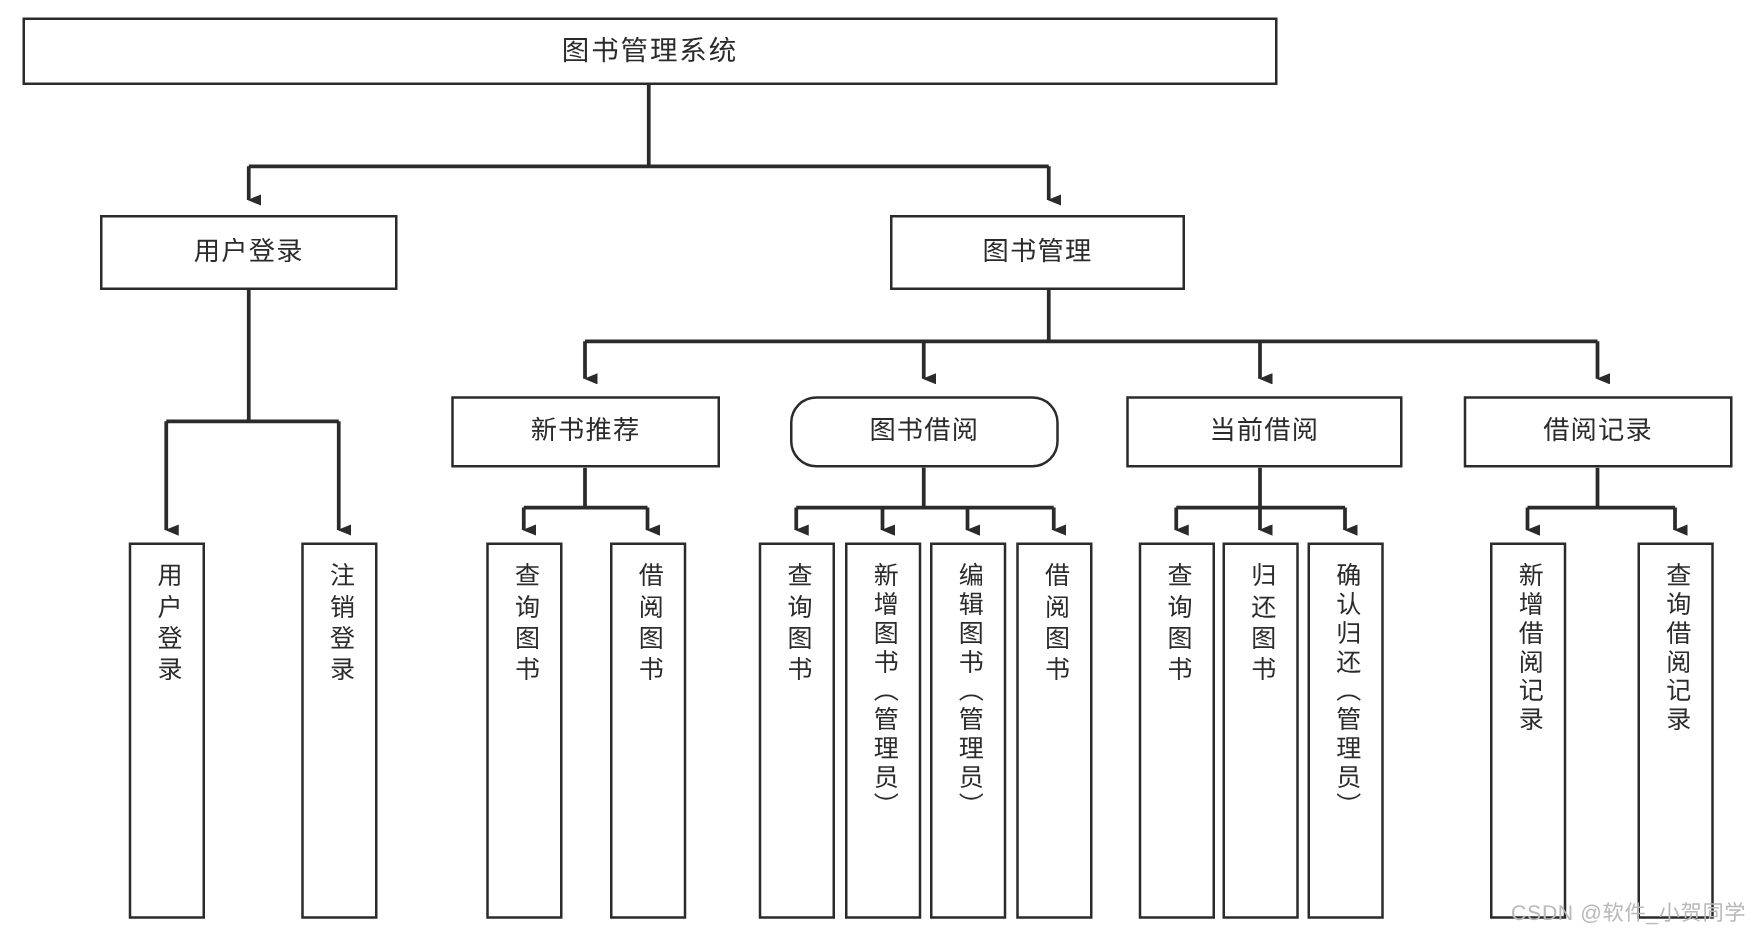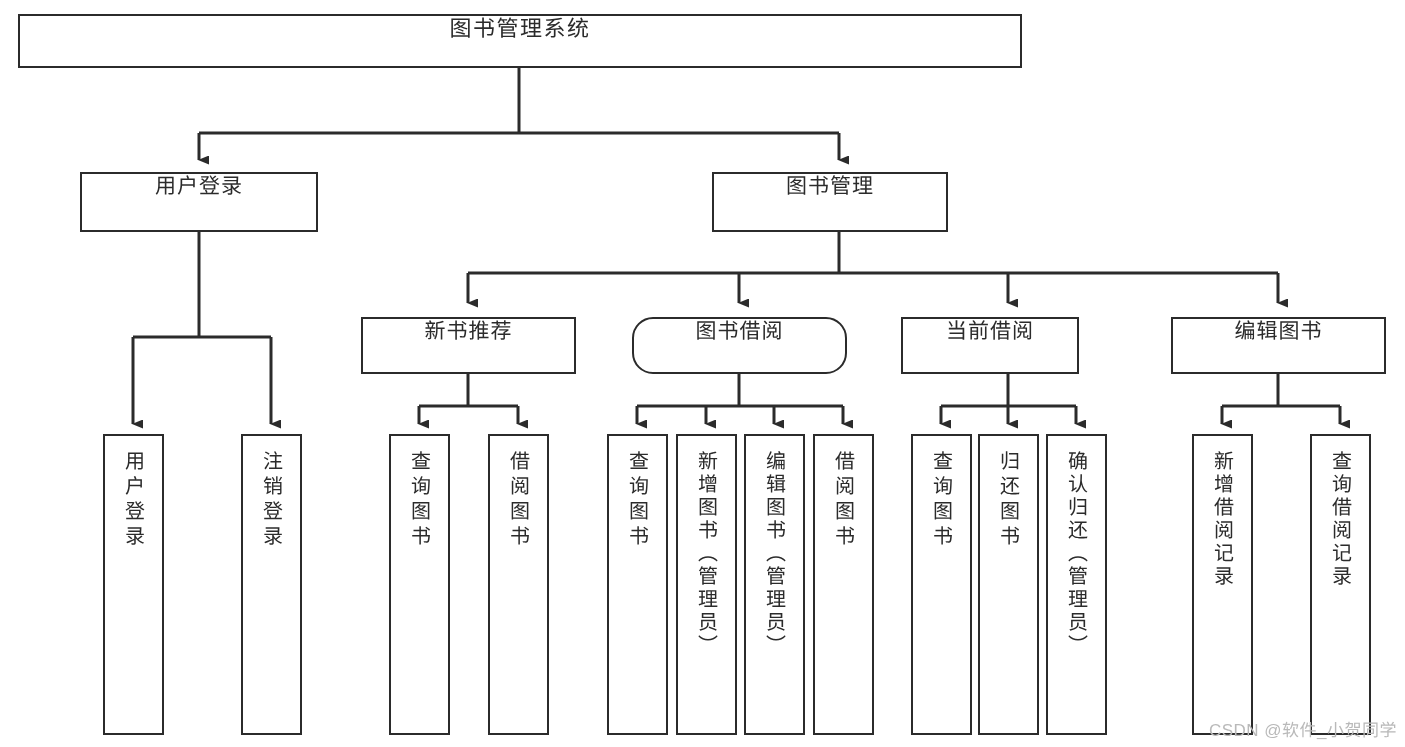--- a/index.html
+++ b/index.html
@@ -25,21 +25,21 @@
     width: 1405px;
     height: 747px;
     pointer-events: none;
   }
   .node {
     position: absolute;
     box-sizing: border-box;
     background: #ffffff;
     border: 2px solid #2b2b2b;
     display: flex;
-    align-items: flex-start;
+    align-items: center;
     justify-content: center;
     color: #2b2b2b;
   }
   .node-label {
     display: block;
     text-align: center;
     white-space: pre-line;
     line-height: 1.15;
   }
   
@@ -148,26 +148,26 @@
   </div>
 
   <div class="node horiz" style="left:712px; top:172px; width:236px; height:60px;">
     <span class="node-label">图书管理</span>
   </div>
 
   <div class="node horiz" style="left:632px; top:317px; width:215px; height:57px;border-radius:21px;">
     <span class="node-label">图书借阅</span>
   </div>
 
-  <div class="node horiz" style="left:901px; top:317px; width:178px; height:57px;">
+  <div class="node horiz" style="left:901px; top:317px; width:221px; height:57px;">
     <span class="node-label">当前借阅</span>
   </div>
 
   <div class="node horiz" style="left:1171px; top:317px; width:215px; height:57px;">
-    <span class="node-label">编辑图书</span>
+    <span class="node-label">借阅记录</span>
   </div>
 
   <div class="node vert" style="left:103px; top:434px; width:61px; height:301px;">
     <span class="node-label">用户登录</span>
   </div>
 
   <div class="node vert" style="left:241px; top:434px; width:61px; height:301px;">
     <span class="node-label">注销登录</span>
   </div>
 

